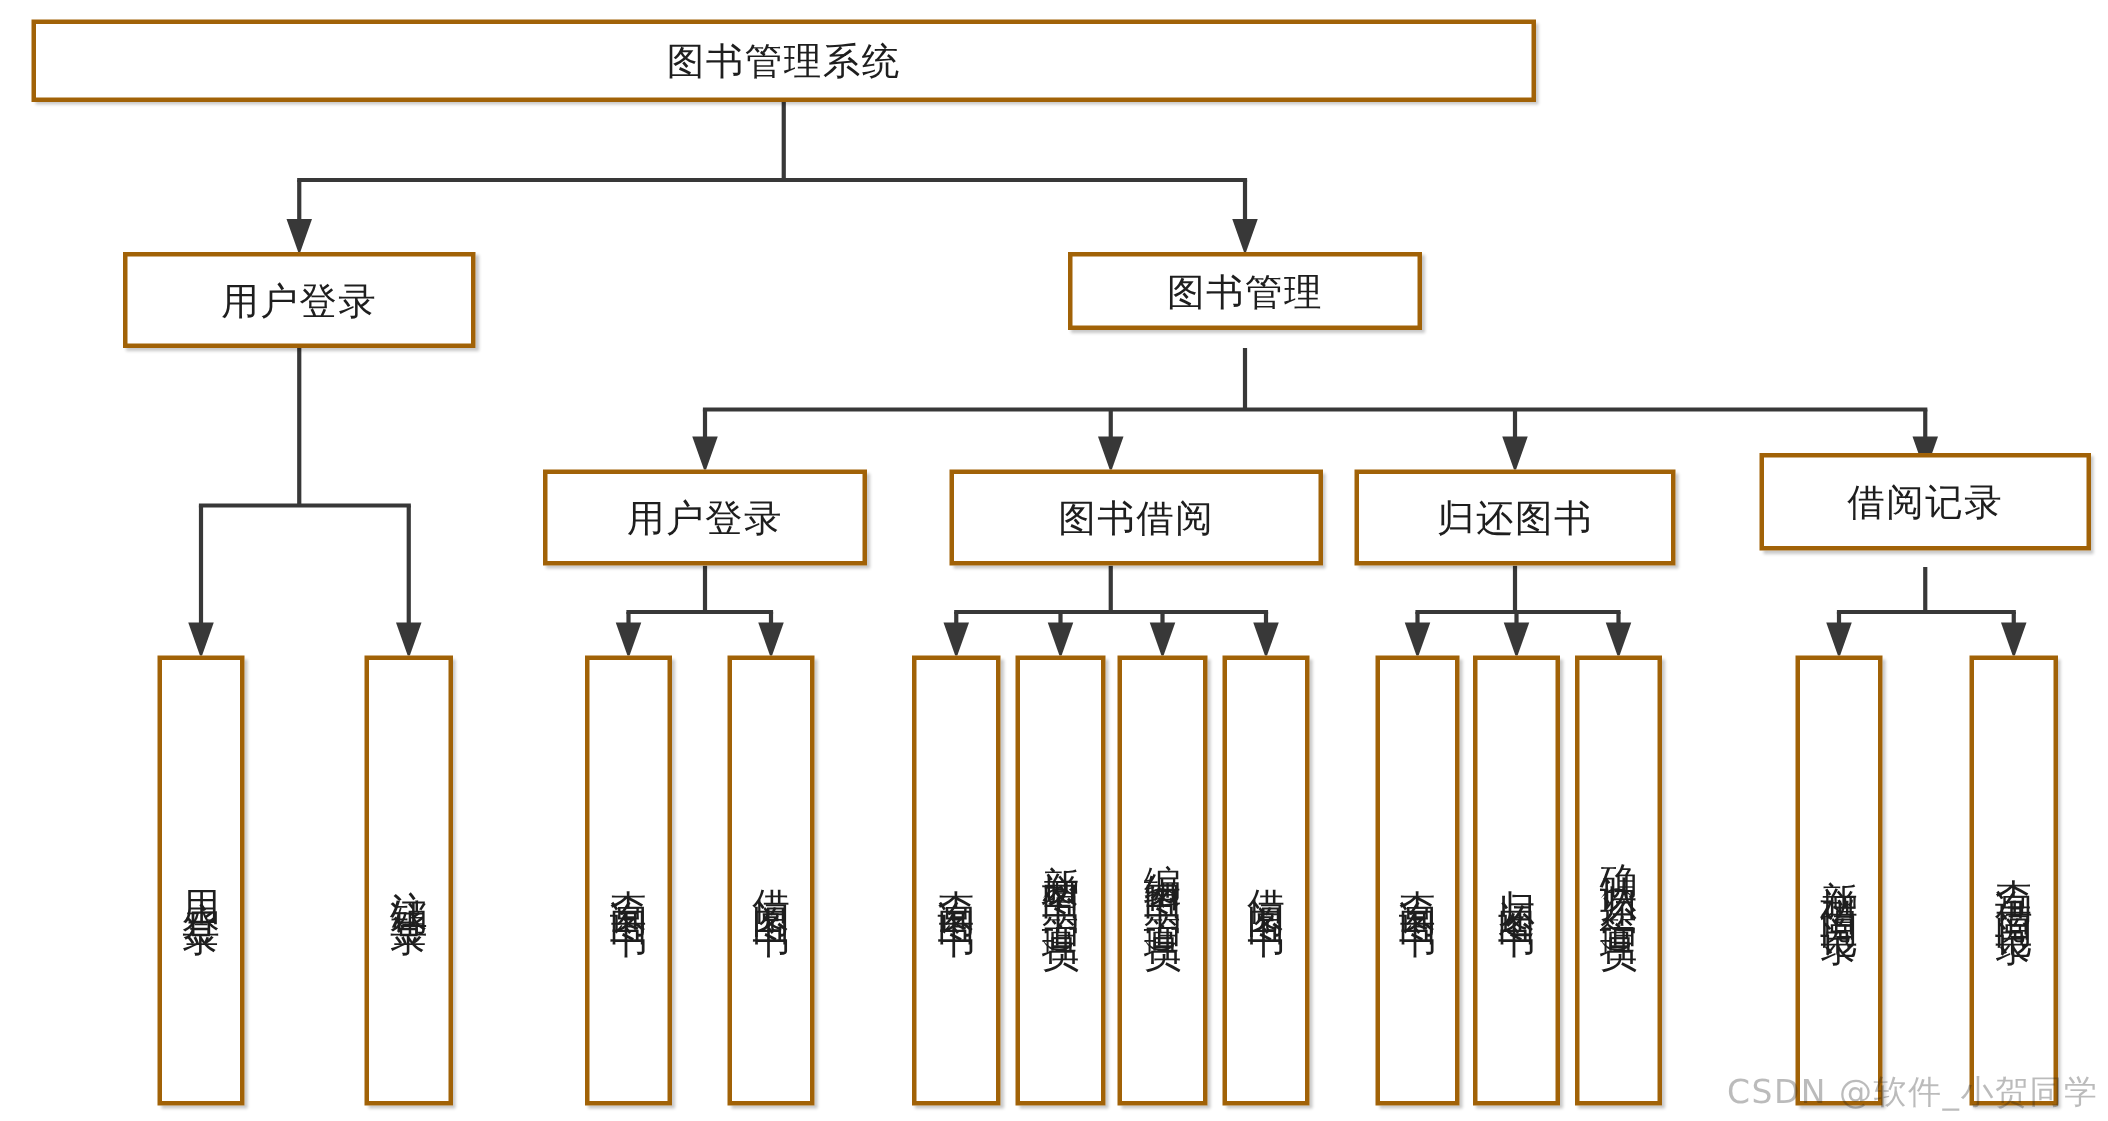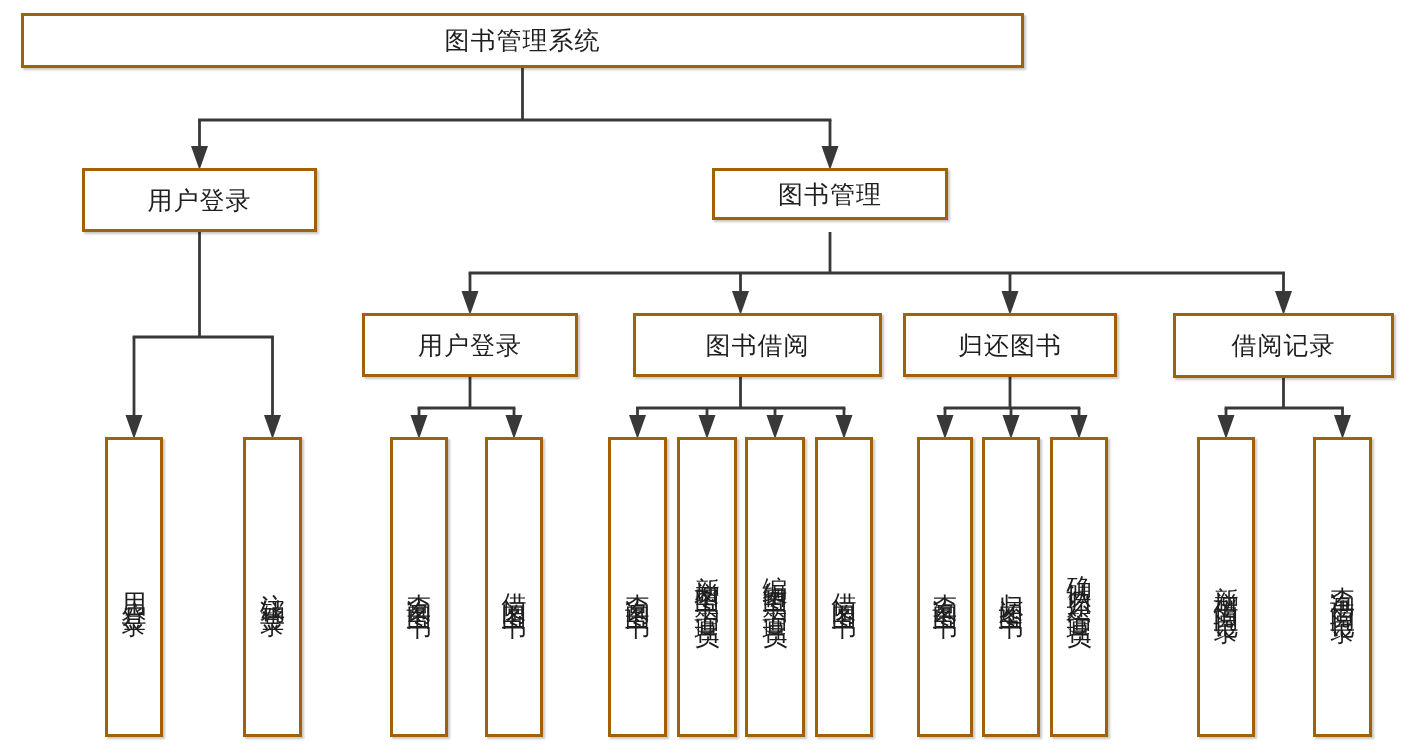--- a/index.html
+++ b/index.html
@@ -100,21 +100,21 @@
       </div>
       <div class="node h" style="left: 362px; top: 313px; width: 216px; height: 64px;">
         <span class="lbl">用户登录</span>
       </div>
       <div class="node h" style="left: 633px; top: 313px; width: 249px; height: 64px;">
         <span class="lbl">图书借阅</span>
       </div>
       <div class="node h" style="left: 903px; top: 313px; width: 214px; height: 64px;">
         <span class="lbl">归还图书</span>
       </div>
-      <div class="node h" style="left: 1173px; top: 313px; width: 221px; height: 65px;">
+      <div class="node h" style="left: 1173px; top: 302px; width: 221px; height: 65px;">
         <span class="lbl">借阅记录</span>
       </div>
       <div class="node v" style="left: 105px; top: 437px; width: 58px; height: 300px;">
         <span class="lbl">用户登录</span>
       </div>
       <div class="node v" style="left: 243px; top: 437px; width: 59px; height: 300px;">
         <span class="lbl">注销登录</span>
       </div>
       <div class="node v" style="left: 390px; top: 437px; width: 58px; height: 300px;">
         <span class="lbl">查询图书</span>
@@ -143,13 +143,14 @@
       <div class="node v" style="left: 1050px; top: 437px; width: 58px; height: 300px;">
         <span class="lbl">确认归还（管理员）</span>
       </div>
       <div class="node v" style="left: 1197px; top: 437px; width: 58px; height: 300px;">
         <span class="lbl">新增借阅记录</span>
       </div>
       <div class="node v" style="left: 1313px; top: 437px; width: 59px; height: 300px;">
         <span class="lbl">查询借阅记录</span>
       </div>
     </div>
+  <div id="watermark">CSDN @软件_小贺同学</div>
 </div>
 
 </body></html>

